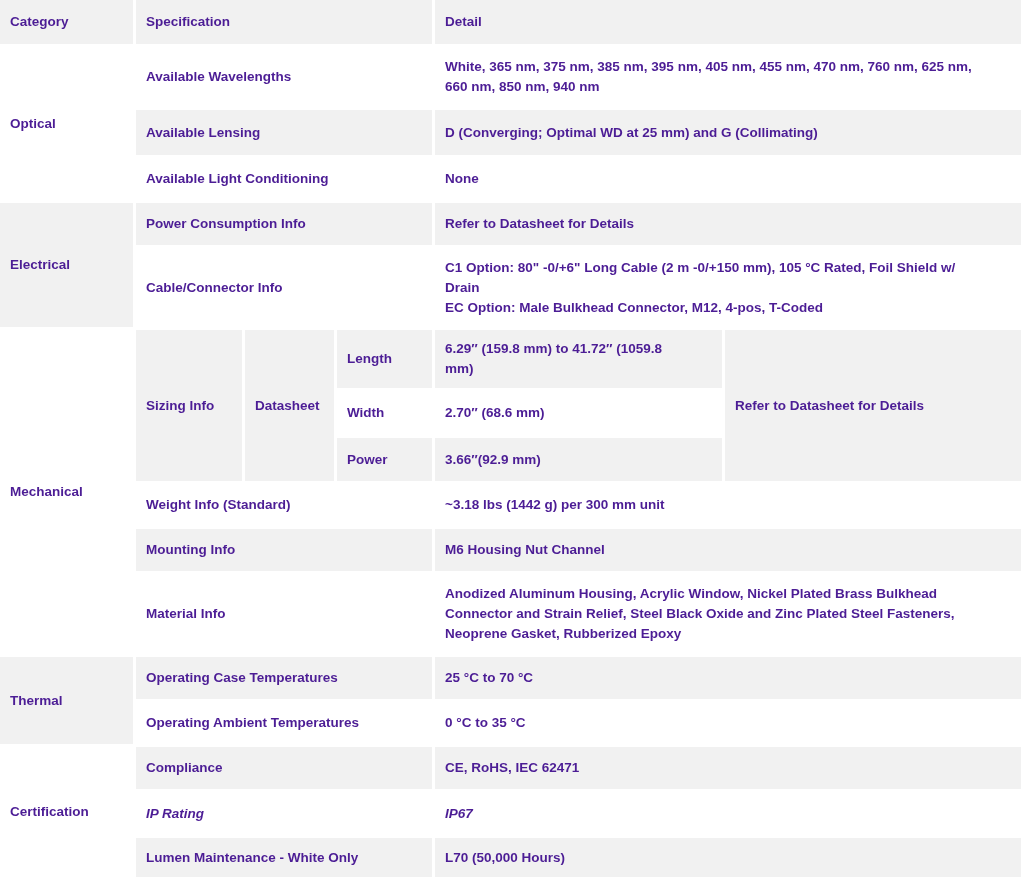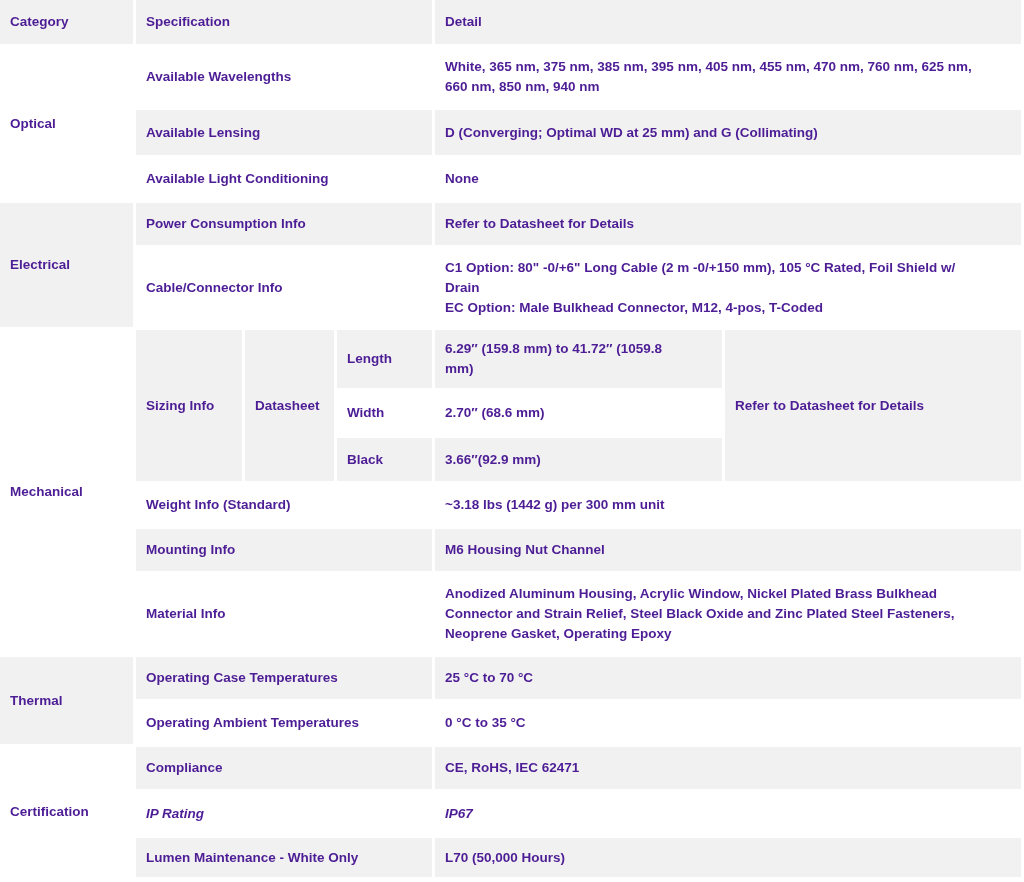--- a/index.html
+++ b/index.html
@@ -100,36 +100,36 @@
     <td class="g">Length</td>
     <td class="g detail">6.29″ (159.8 mm) to 41.72″ (1059.8
 mm)</td>
     <td class="g detail" rowspan="3">Refer to Datasheet for Details</td>
   </tr>
   <tr class="r-wid">
     <td class="w">Width</td>
     <td class="w detail">2.70″ (68.6 mm)</td>
   </tr>
   <tr class="r-hei">
-    <td class="g">Black</td>
+    <td class="g">Power</td>
     <td class="g detail">3.66″(92.9 mm)</td>
   </tr>
   <tr class="r-weight">
     <td class="w" colspan="3">Weight Info (Standard)</td>
     <td class="w detail" colspan="2">~3.18 lbs (1442 g) per 300 mm unit</td>
   </tr>
   <tr class="r-mount">
     <td class="g" colspan="3">Mounting Info</td>
     <td class="g detail" colspan="2">M6 Housing Nut Channel</td>
   </tr>
   <tr class="r-mat">
     <td class="w" colspan="3">Material Info</td>
     <td class="w detail" colspan="2">Anodized Aluminum Housing, Acrylic Window, Nickel Plated Brass Bulkhead
 Connector and Strain Relief, Steel Black Oxide and Zinc Plated Steel Fasteners,
-Neoprene Gasket, Operating Epoxy</td>
+Neoprene Gasket, Rubberized Epoxy</td>
   </tr>
 
   <tr class="r-case">
     <td class="g" rowspan="2">Thermal</td>
     <td class="g" colspan="3">Operating Case Temperatures</td>
     <td class="g detail" colspan="2">25 °C to 70 °C</td>
   </tr>
   <tr class="r-amb">
     <td class="w" colspan="3">Operating Ambient Temperatures</td>
     <td class="w detail" colspan="2">0 °C to 35 °C</td>

